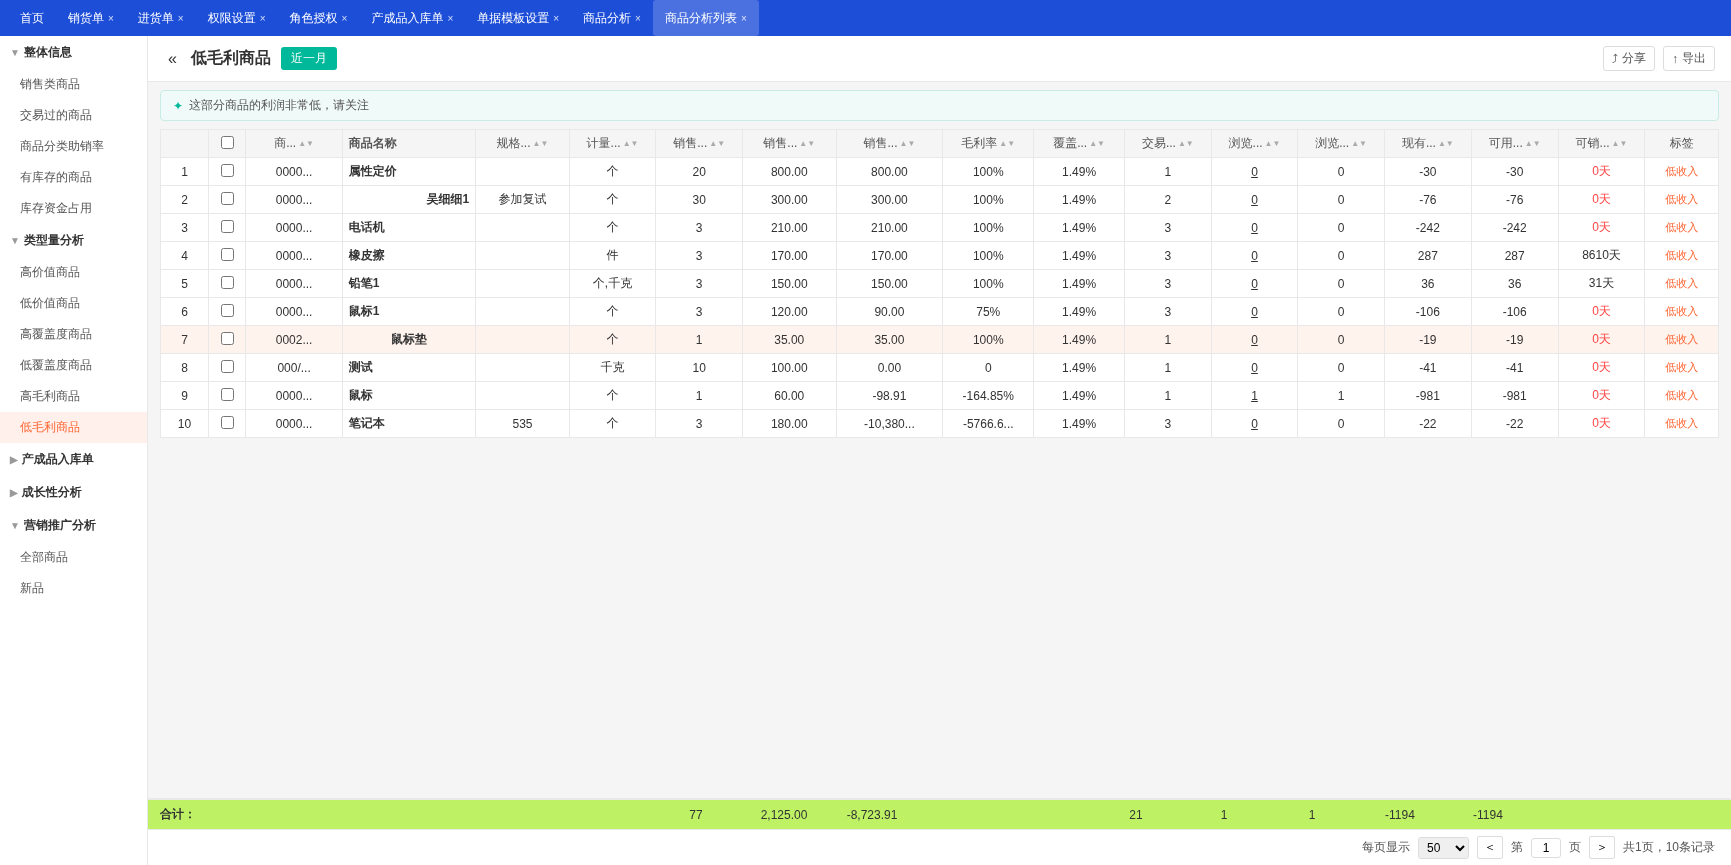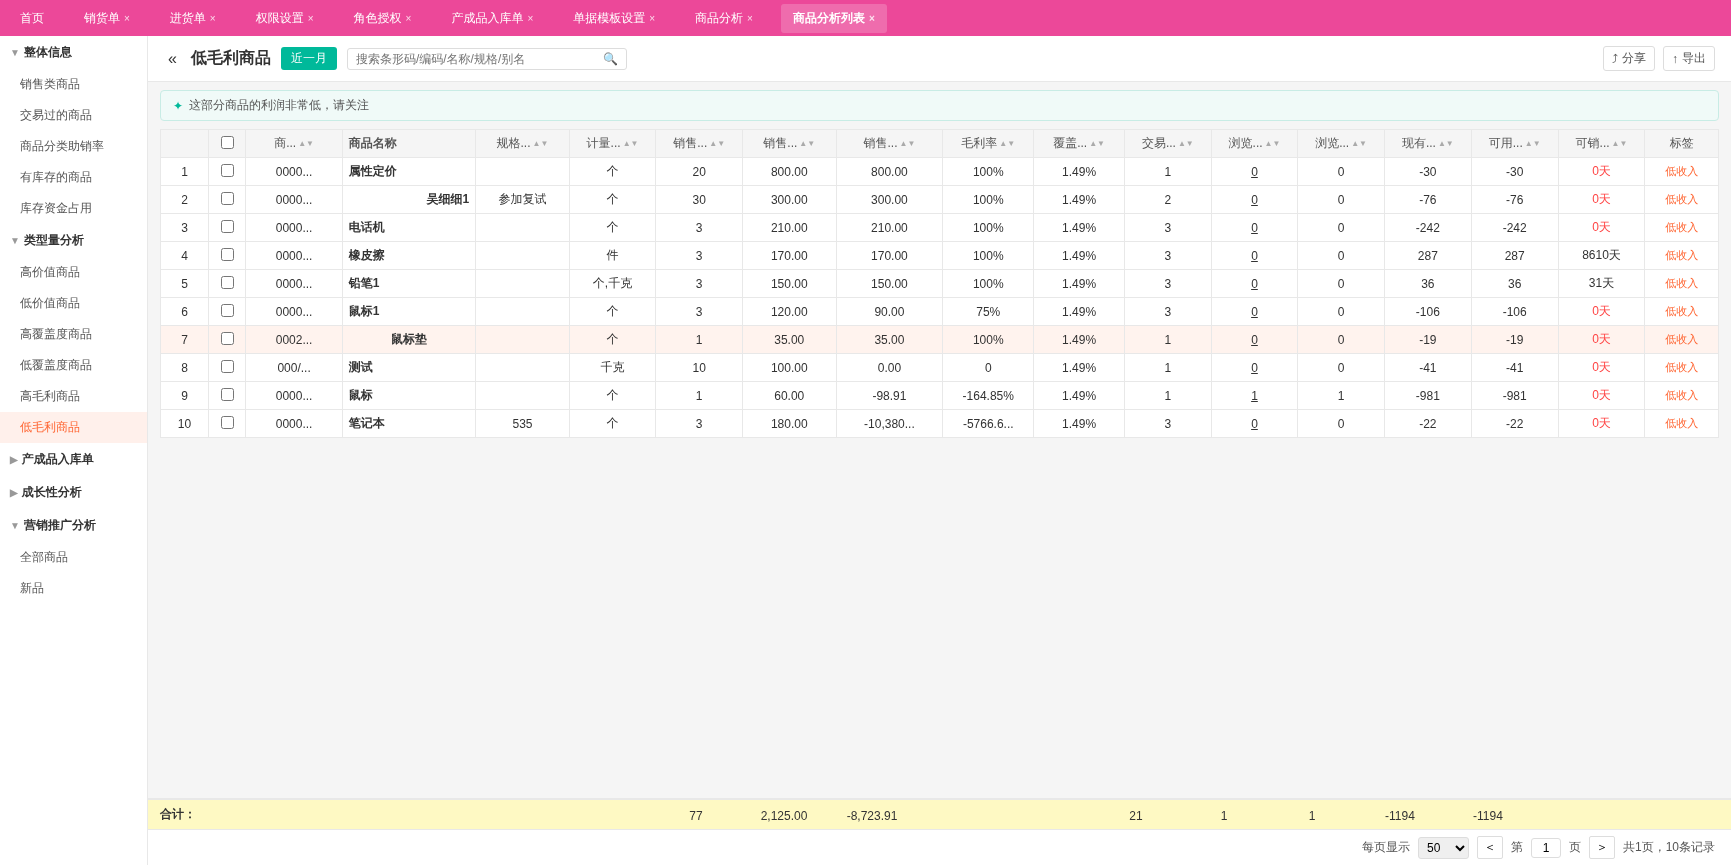--- a/index.html
+++ b/index.html
@@ -1,37 +1,36 @@
 <!DOCTYPE html>
 <html><head>
   <meta charset="utf-8">
   <style>
     * { box-sizing: border-box; margin: 0; padding: 0; font-family: 'Microsoft YaHei', Arial, sans-serif; font-size: 12px; }
     body { background: #f5f5f5; overflow: hidden; }
     
     
     .top-nav {
-      background: #ec4899;
-      display: flex;
-      align-items: center;
+      background: #1d4ed8;
+      display: flex;
       height: 36px;
       padding: 0 8px;
-      gap: 16px;
+      gap: 0;
     }
     .nav-item {
       color: #fff;
       padding: 6px 12px;
       cursor: pointer;
       border-radius: 3px;
       white-space: nowrap;
       display: flex;
       align-items: center;
       gap: 4px;
     }
-    .nav-item.active { background: rgba(255,255,255,0.2); font-weight: bold; }
+    .nav-item.active { background: rgba(255,255,255,0.2); font-weight: normal; }
     .nav-close {
       font-size: 10px;
       opacity: 0.8;
       cursor: pointer;
     }
     
     
     .main-layout {
       display: flex;
       height: calc(100vh - 36px);
@@ -174,25 +173,25 @@
     }
     tr.highlighted td { background: #fff3ee; }
     .tag-low-income {
       color: #ff6633;
       font-size: 11px;
     }
     .underline { text-decoration: underline; cursor: pointer; }
     
     
     .table-footer {
-      background: #fef9c3;
+      background: #bef264;
       border-top: 2px solid #e8e8e8;
       padding: 6px 12px;
       display: flex;
-      align-items: flex-end;
+      align-items: center;
       gap: 8px;
     }
     .footer-label { font-weight: bold; color: #333; margin-right: 8px; }
     .footer-cell {
       min-width: 80px;
       text-align: center;
       color: #333;
     }
     
     
@@ -363,24 +362,20 @@
       <span>新品</span>
     </div>
   </aside>
 
   <div class="content-area">
 
     <div class="content-header">
       <button class="nav-item" style="background:#fff;color:#333;border:none;cursor:pointer;font-size:16px;padding:0 4px;">«</button>
       <h2 class="page-title">低毛利商品</h2>
       <button class="date-filter-btn">近一月</button>
-      <div class="search-box">
-        <input type="text" placeholder="搜索条形码/编码/名称/规格/别名" style="">
-        <span style="color:#00b99a;cursor:pointer;">🔍</span>
-      </div>
       <div class="header-actions">
         <button class="action-btn">
           <span>⤴</span>
           <span>分享</span>
         </button>
         <button class="action-btn">
           <span>↑</span>
           <span>导出</span>
         </button>
       </div>

